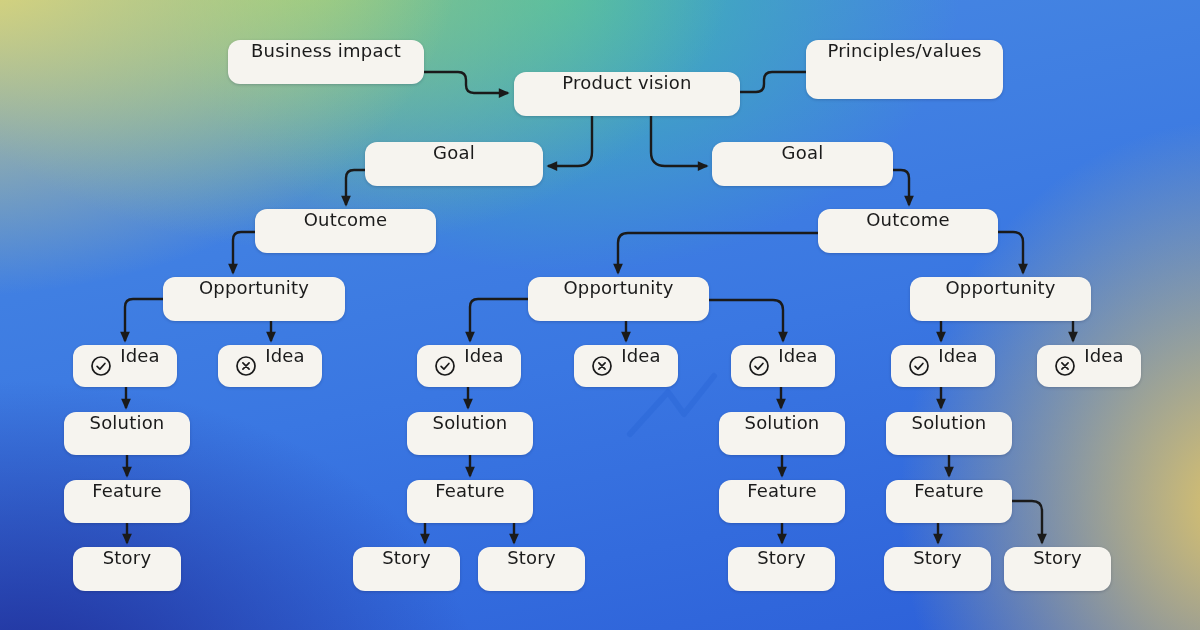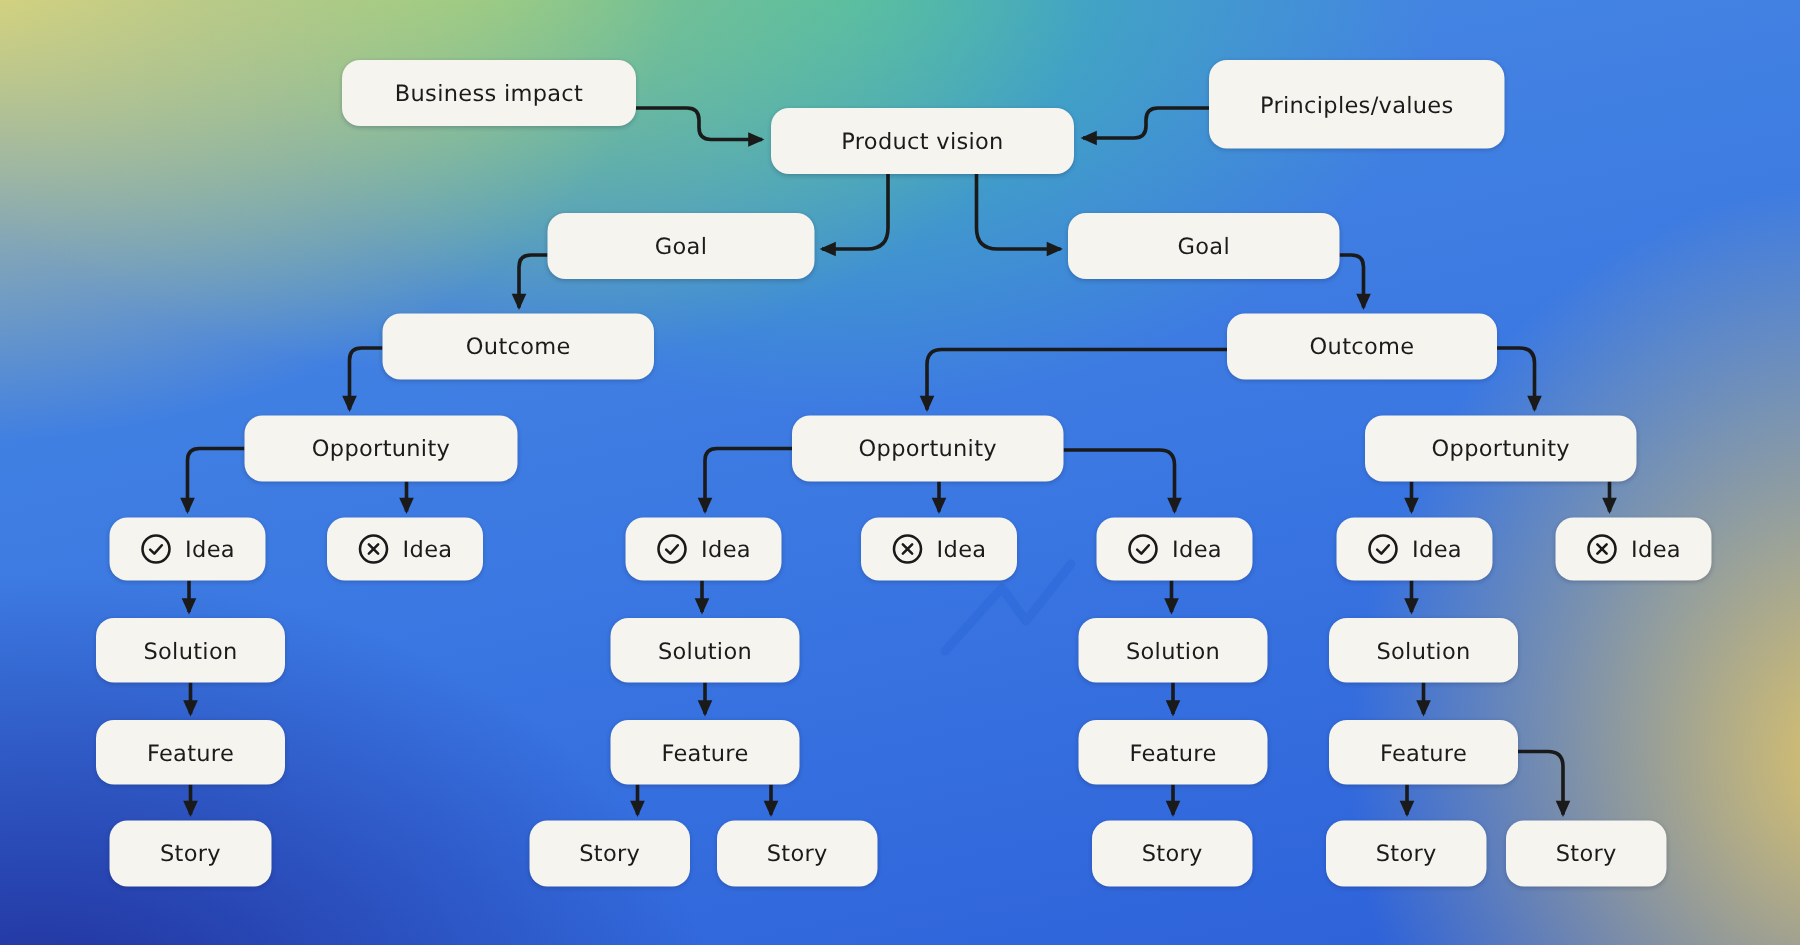--- a/index.html
+++ b/index.html
@@ -14,24 +14,24 @@
       radial-gradient(700px 480px at 26% -6%,  rgba(142,205,125,.95) 0%, rgba(142,205,125,0) 60%),
       radial-gradient(640px 460px at 47% -2%,  rgba(63,188,172,.92) 0%, rgba(63,188,172,0) 62%),
       radial-gradient(560px 640px at 103% 80%, rgba(222,196,106,1) 0%, rgba(222,196,106,0) 60%),
       radial-gradient(760px 520px at 2% 110%,  rgba(31,42,148,.95) 0%, rgba(31,42,148,0) 60%),
       linear-gradient(168deg, #4a8ce2 0%, #3a77e2 55%, #2c5fd8 100%);
   }
   #edges{position:absolute;left:0;top:0;width:1200px;height:630px;}
   .edge{fill:none;stroke:var(--edge,#1a1a1a);stroke-width:2.4px;}
   .watermark{fill:none;stroke:rgba(31,95,208,.28);stroke-width:6px;stroke-linecap:round;stroke-linejoin:round;}
   .node{
-    position:absolute;display:flex;align-items:center;justify-content:center;
+    position:absolute;display:flex;justify-content:center;
     background:var(--box,#f6f4ef);border-radius:12px;
     box-shadow:0 1px 3px rgba(15,25,60,.22);
-    color:var(--ink,#1b1b1b);font-size:15px;font-weight:500;letter-spacing:.2px;
+    color:var(--ink,#1b1b1b);font-size:18px;font-weight:500;letter-spacing:.2px;
     white-space:nowrap;
   }
   .node .icon{display:flex;align-items:center;margin-right:8px;}
   .node .icon svg{display:block;}
 </style>
 </head>
 <body>
 
 <div id="canvas">
   <svg id="edges" width="1200" height="630" viewBox="0 0 1200 630" xmlns="http://www.w3.org/2000/svg">
@@ -74,21 +74,21 @@
         <path d="M 1012 501 H 1032 Q 1042 501 1042 511 V 543" class="edge" marker-end="url(#arrowhead)"></path>
       </g>
   </svg>
   <div id="nodes">
       <div class="node" style="left: 228px; top: 40px; width: 196px; height: 44px;">
         <span>Business impact</span>
       </div>
       <div class="node" style="left: 806px; top: 40px; width: 197px; height: 59px;">
         <span>Principles/values</span>
       </div>
-      <div class="node" style="left: 514px; top: 72px; width: 202px; height: 44px;">
+      <div class="node" style="left: 514px; top: 72px; width: 226px; height: 44px;">
         <span>Product vision</span>
       </div>
       <div class="node" style="left: 365px; top: 142px; width: 178px; height: 44px;">
         <span>Goal</span>
       </div>
       <div class="node" style="left: 712px; top: 142px; width: 181px; height: 44px;">
         <span>Goal</span>
       </div>
       <div class="node" style="left: 255px; top: 209px; width: 181px; height: 44px;">
         <span>Outcome</span>

